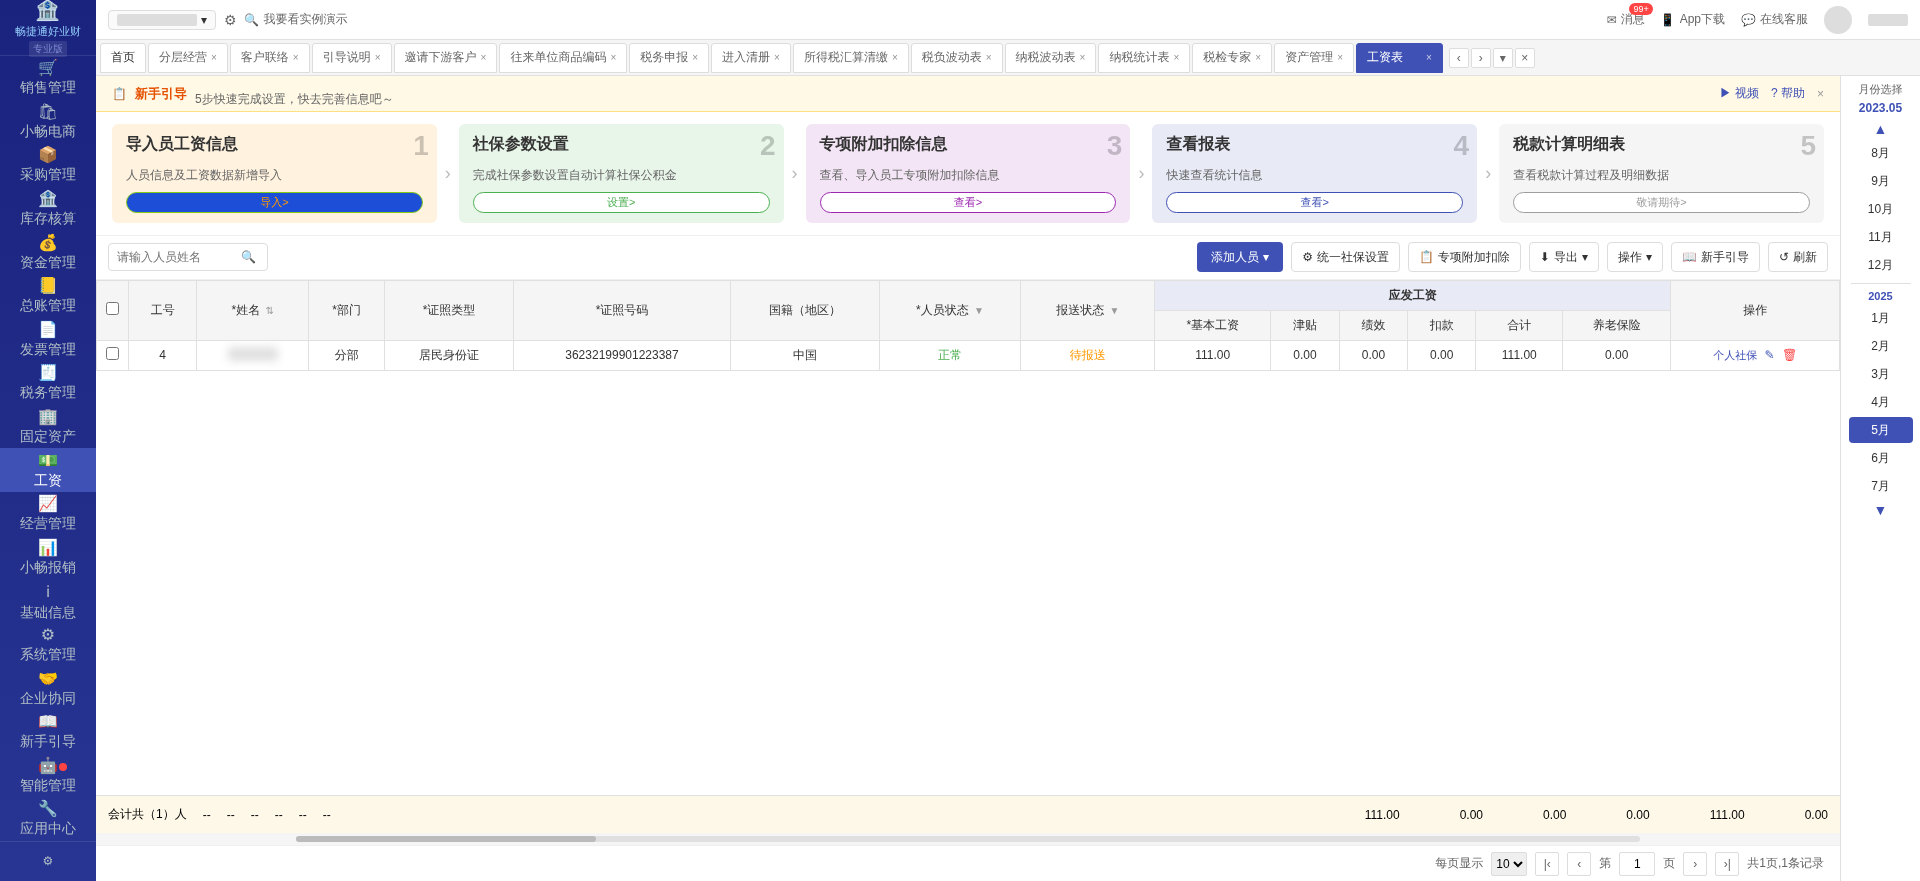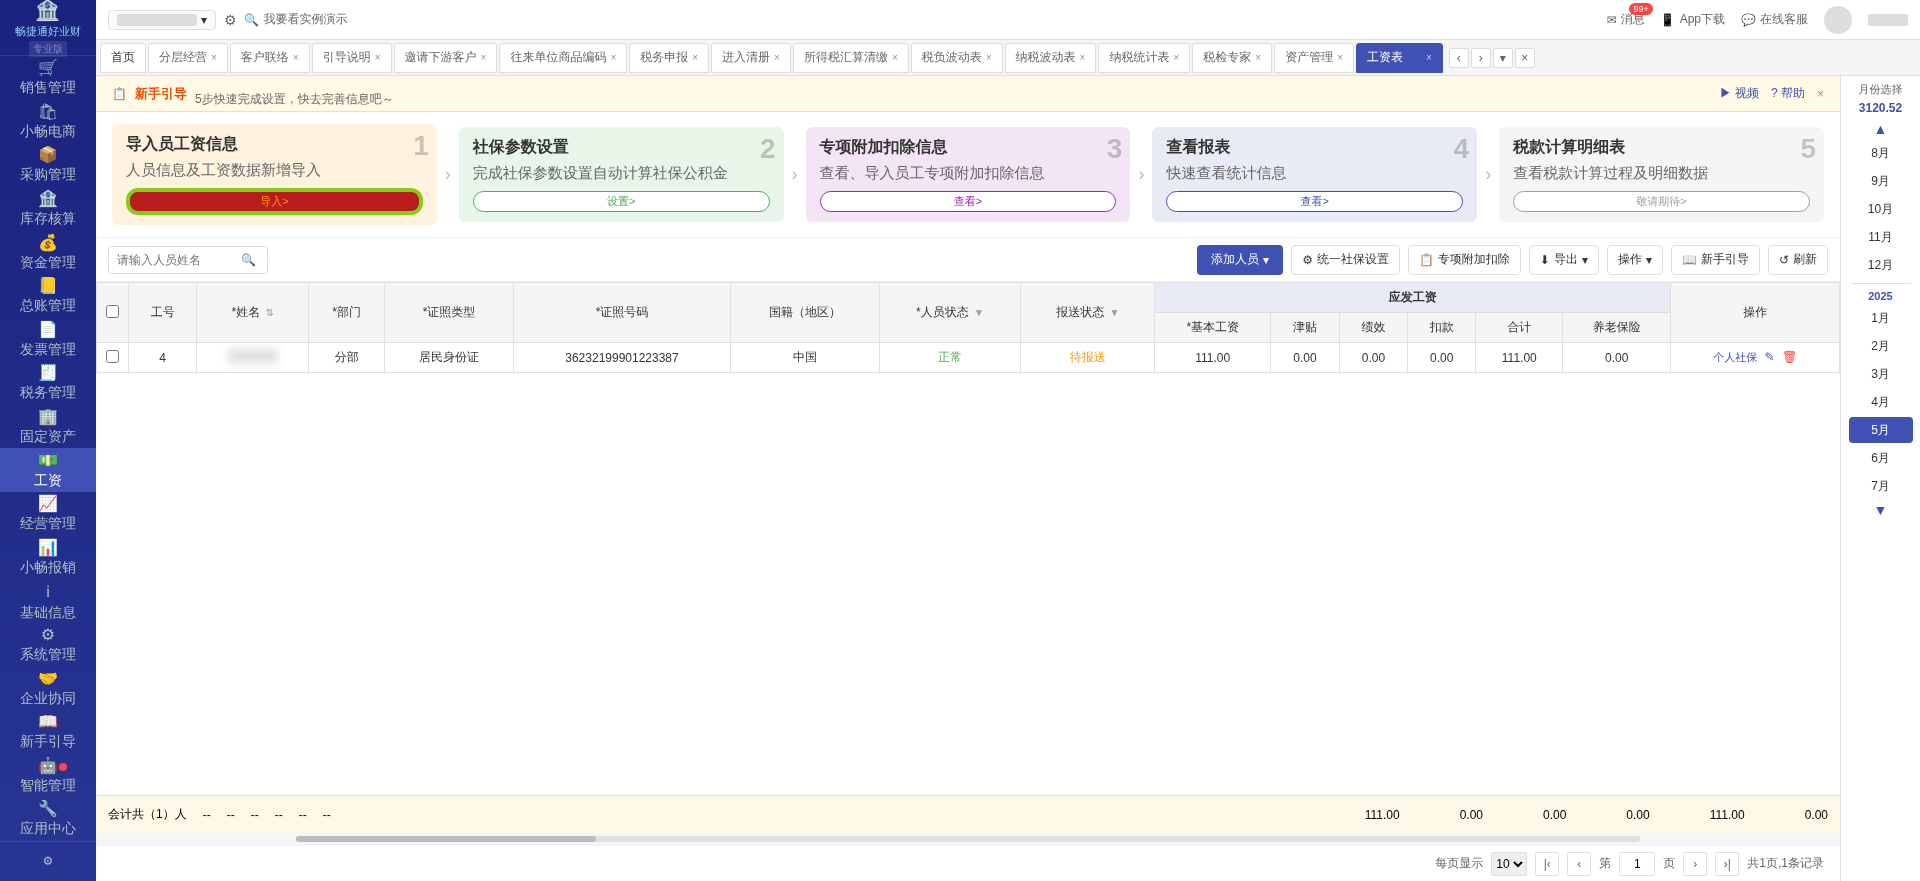--- a/index.html
+++ b/index.html
@@ -109,26 +109,26 @@
       flex: 1; border-radius: 6px; padding: 10px 14px; position: relative;
       min-height: 90px; display: flex; flex-direction: column; justify-content: space-between;
     }
     .step-card-1 { background: #fff3e0; }
     .step-card-2 { background: #e8f5e9; }
     .step-card-3 { background: #f3e5f5; }
     .step-card-4 { background: #e8eaf6; }
     .step-card-5 { background: #f5f5f5; }
     .step-num { font-size: 28px; font-weight: bold; opacity: 0.2; position: absolute; right: 8px; top: 6px; }
     .step-title { font-size: 16px; font-weight: bold; color: #333; }
-    .step-desc { font-size: 15px; color: #666; margin-top: 4px; line-height: 1.4; }
+    .step-desc { font-size: 12px; color: #666; margin-top: 12px; line-height: 1.4; }
     .step-btn {
       margin-top: 8px; padding: 2px 14px; border-radius: 12px; border: none;
       cursor: pointer; font-size: 11px; display: inline-block; text-align: center;
     }
-    .step-btn-orange { background: #b91c1c; border: 4px solid #84cc16; color: #ff9800; }
+    .step-btn-orange { background: #1d4ed8; border: 1px solid #84cc16; color: #ff9800; }
     .step-btn-green { background: #fff; border: 1px solid #4caf50; color: #4caf50; }
     .step-btn-purple { background: #fff; border: 1px solid #9c27b0; color: #9c27b0; }
     .step-btn-blue { background: #fff; border: 1px solid #3f51b5; color: #3f51b5; }
     .step-btn-gray { background: #fff; border: 1px solid #9e9e9e; color: #9e9e9e; }
     .step-arrow { color: #bbb; font-size: 18px; padding: 0 8px; }
 
     
     .toolbar {
       height: 44px; display: flex; align-items: center; padding: 0 12px;
       border-bottom: 1px solid #f0f0f0; gap: 8px;
@@ -594,21 +594,21 @@
         <span class="pagination-info">页</span>
         <div class="pagination-btn">›</div>
         <div class="pagination-btn">›|</div>
         <span class="pagination-info">共1页,1条记录</span>
       </div>
 
     </div>
 
     <div class="month-panel">
       <div class="month-panel-title">月份选择</div>
-      <div class="month-panel-year">3120.52</div>
+      <div class="month-panel-year">2023.05</div>
       <div class="month-nav-up">▲</div>
       <div class="month-item">
           <span>8月</span>
         </div>
       <div class="month-item">
           <span>9月</span>
         </div>
       <div class="month-item">
           <span>10月</span>
         </div>

